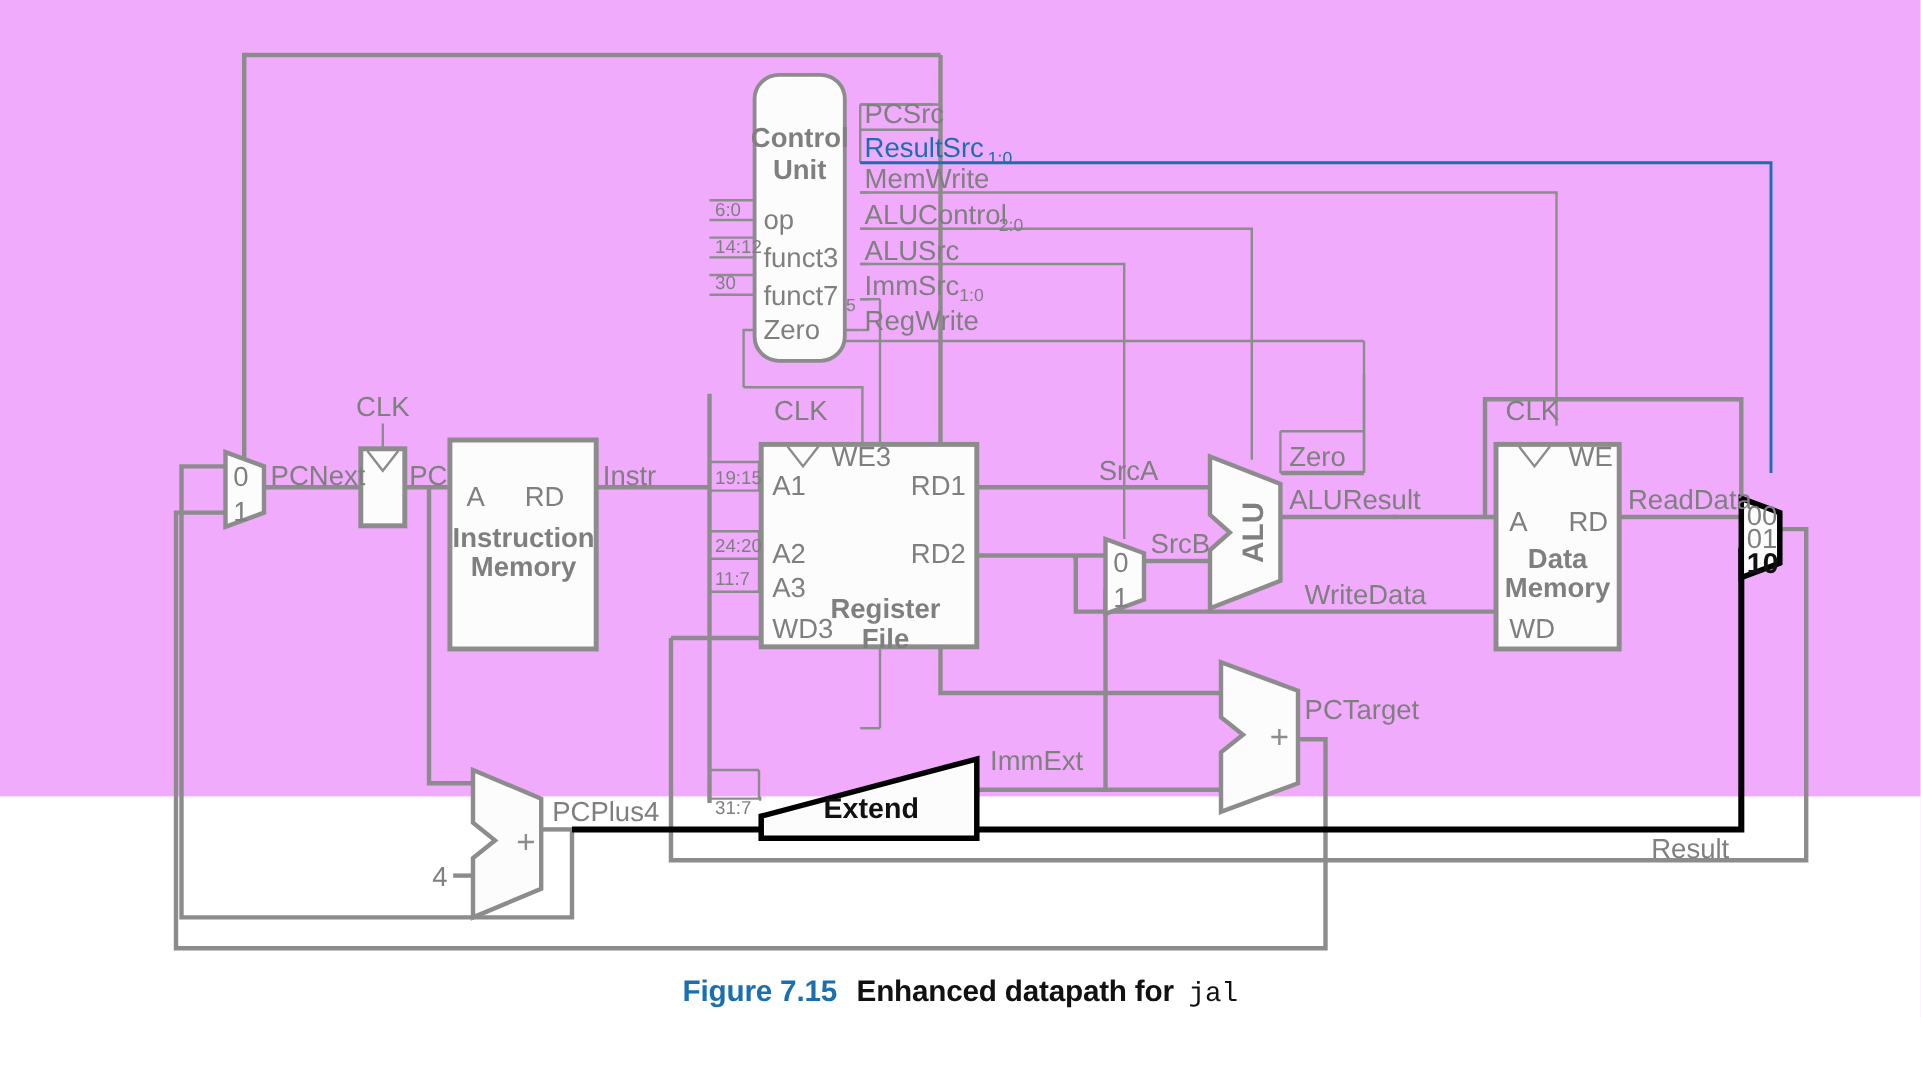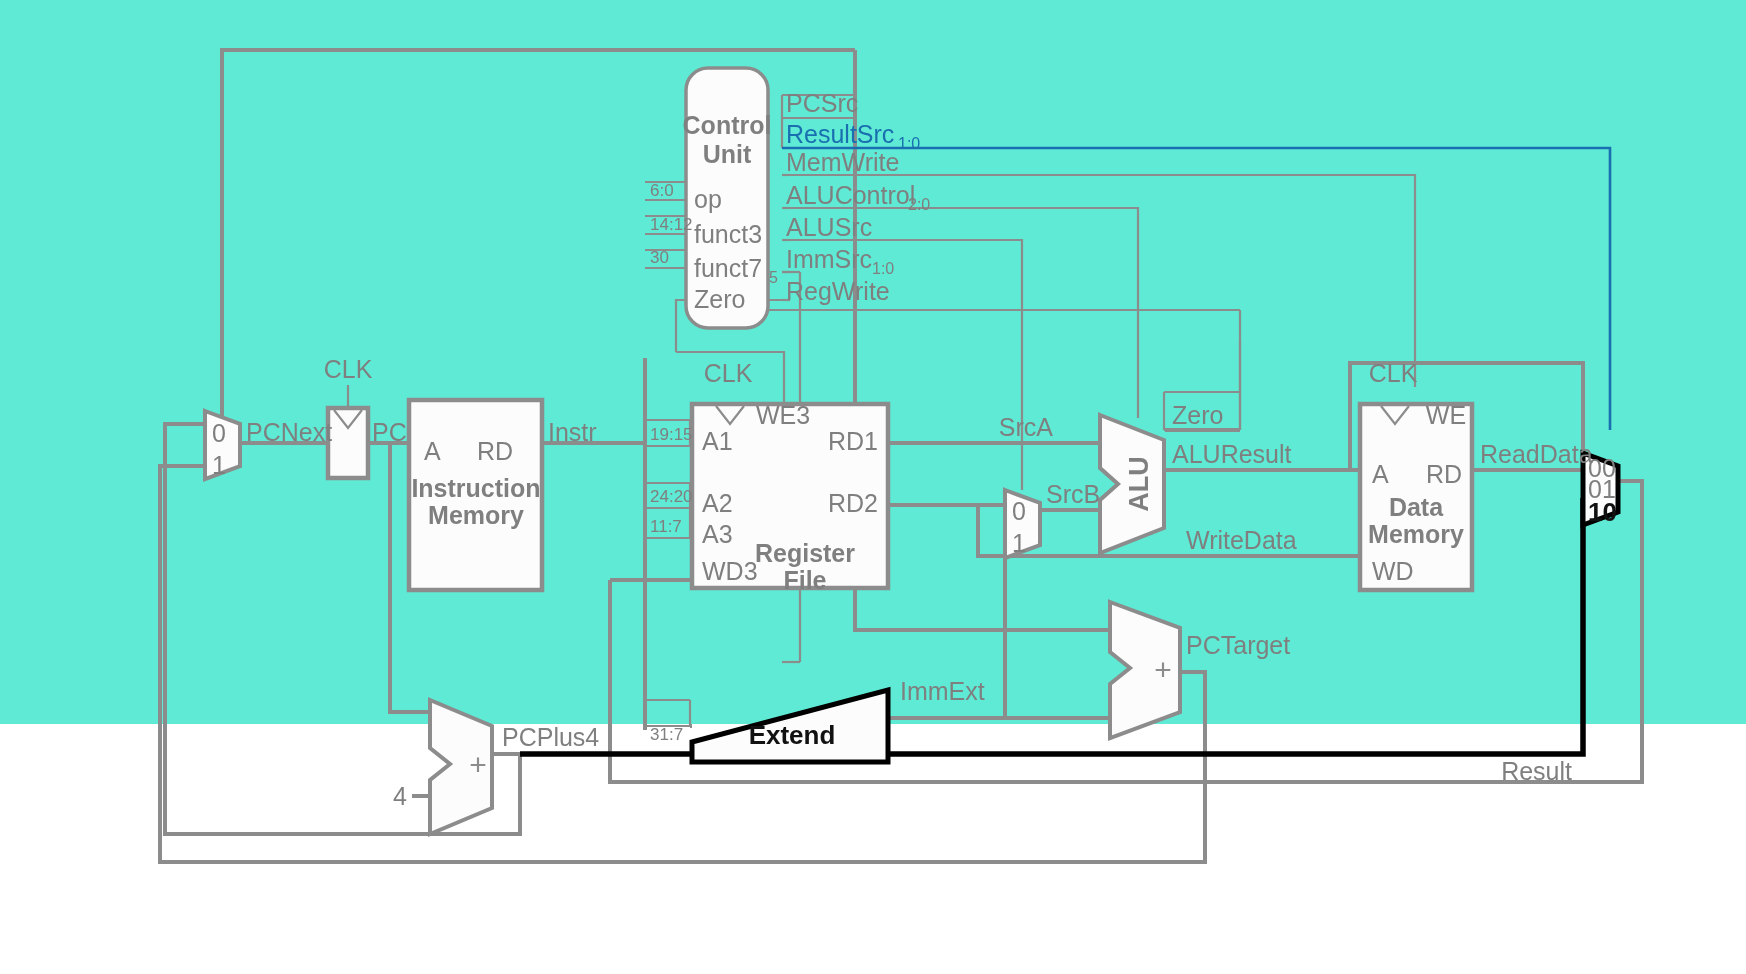--- a/index.html
+++ b/index.html
@@ -7,21 +7,21 @@
     margin: 0; padding: 0;
     background: #ffffff;
     width: 1746px; height: 974px;
     overflow: hidden;
     font-family: "Liberation Sans", sans-serif;
   }
   #figure-root {
     position: relative;
     width: 1746px;
     height: 724px;
-    background: #5eead4;
+    background: #f0abfc;
   }
   svg#datapath { display:block; width:1746px; height:974px; }
 
   
   .wire       { stroke:#8c8c8c; stroke-width:4; fill:none; stroke-linecap:butt; }
   .wire-thin  { stroke:#8c8c8c; stroke-width:2.2; fill:none; }
   .wire-bold  { stroke:#000000; stroke-width:5.5; fill:none; }
   .wire-blue  { stroke:#1a6fb0; stroke-width:2.6; fill:none; }
 
   
@@ -348,14 +348,21 @@
     <text class="t-name" x="1186" y="549">WriteData</text>
     <text class="t-name" x="1480" y="463">ReadData</text>
     <text class="t-name" x="900" y="700">ImmExt</text>
     <text class="t-name" x="502" y="746">PCPlus4</text>
     <text class="t-name" x="1186" y="654">PCTarget</text>
     <text class="t-name" x="1572" y="780" text-anchor="end">Result</text>
   </g>
 
 </svg>
 
-
+<div id="caption">
+  <span class="cap-fignum">Figure 7.15</span>
+  <span>&nbsp;&nbsp;</span>
+  <span class="cap-title">Enhanced datapath for</span>
+  <span>&nbsp;</span>
+  <span class="cap-mono">jal</span>
 </div>
 
+</div>
+
 </body></html>

